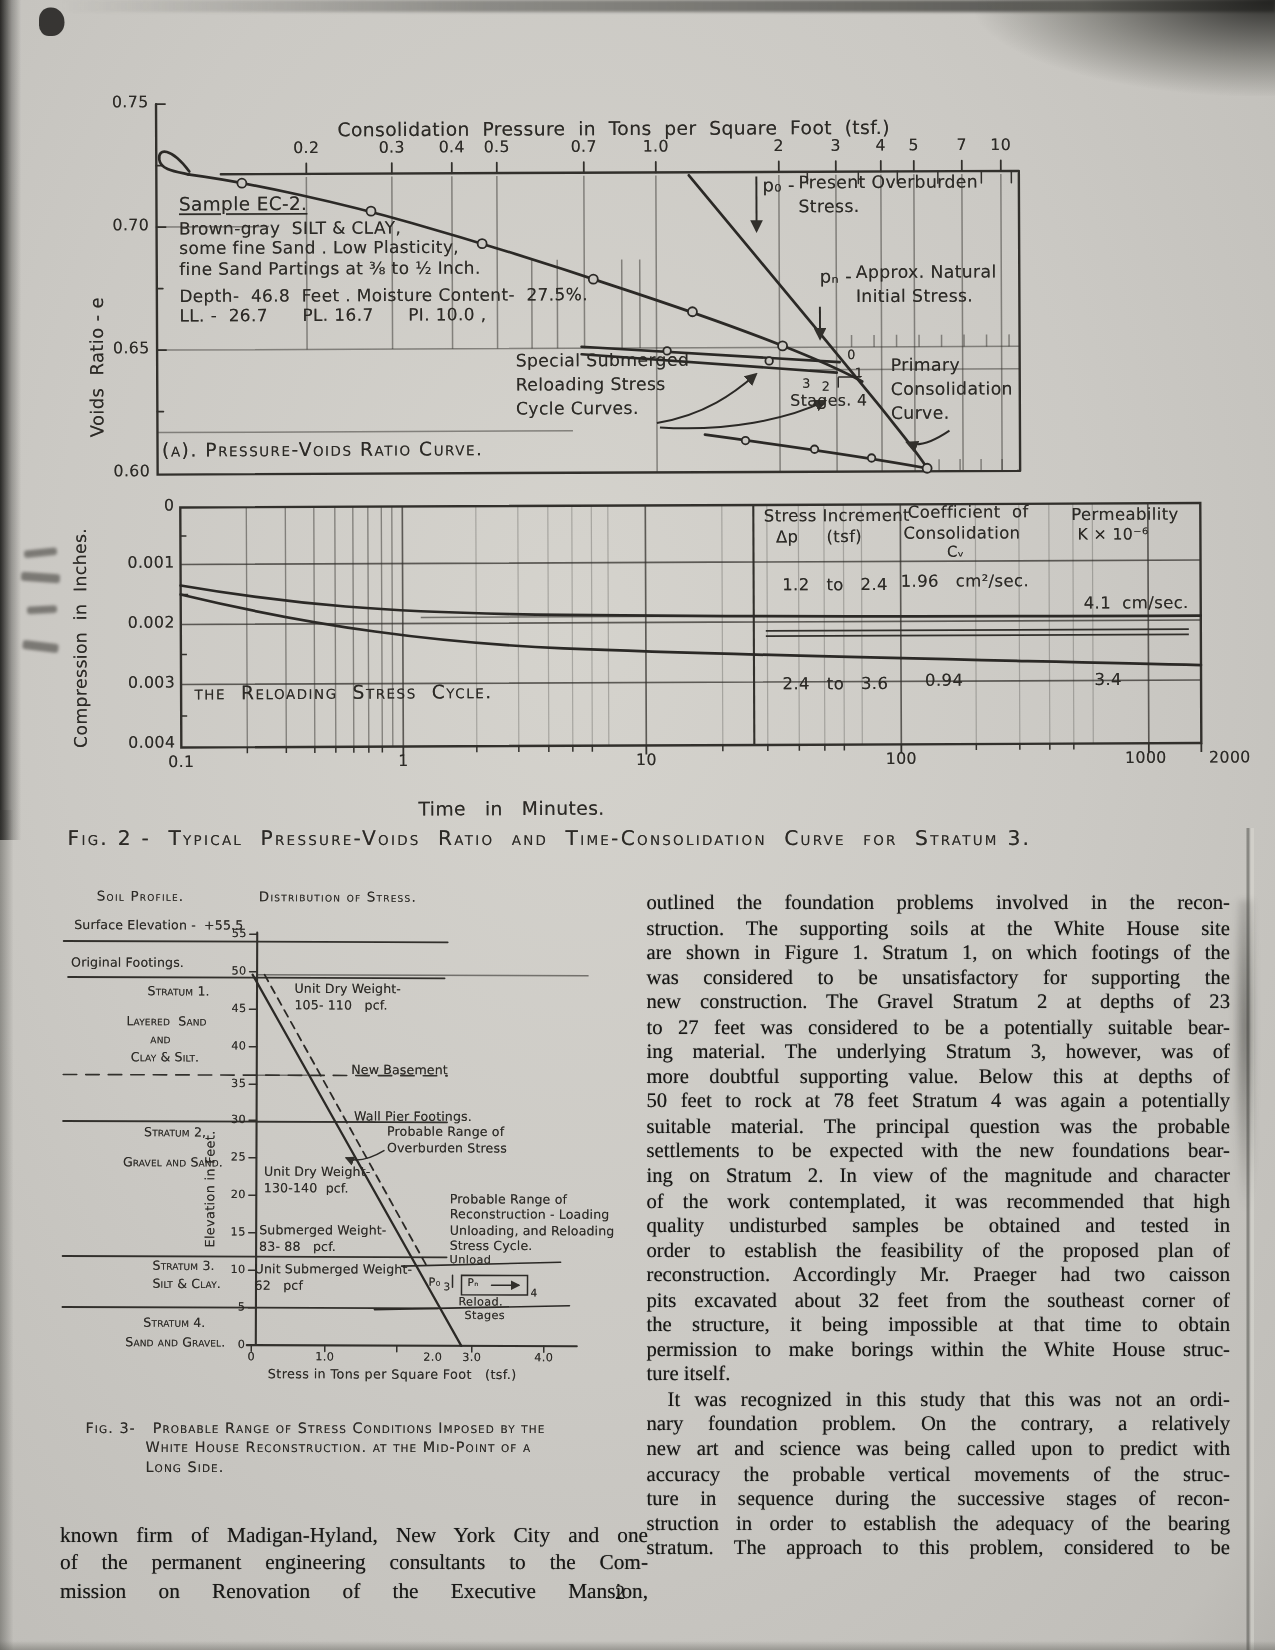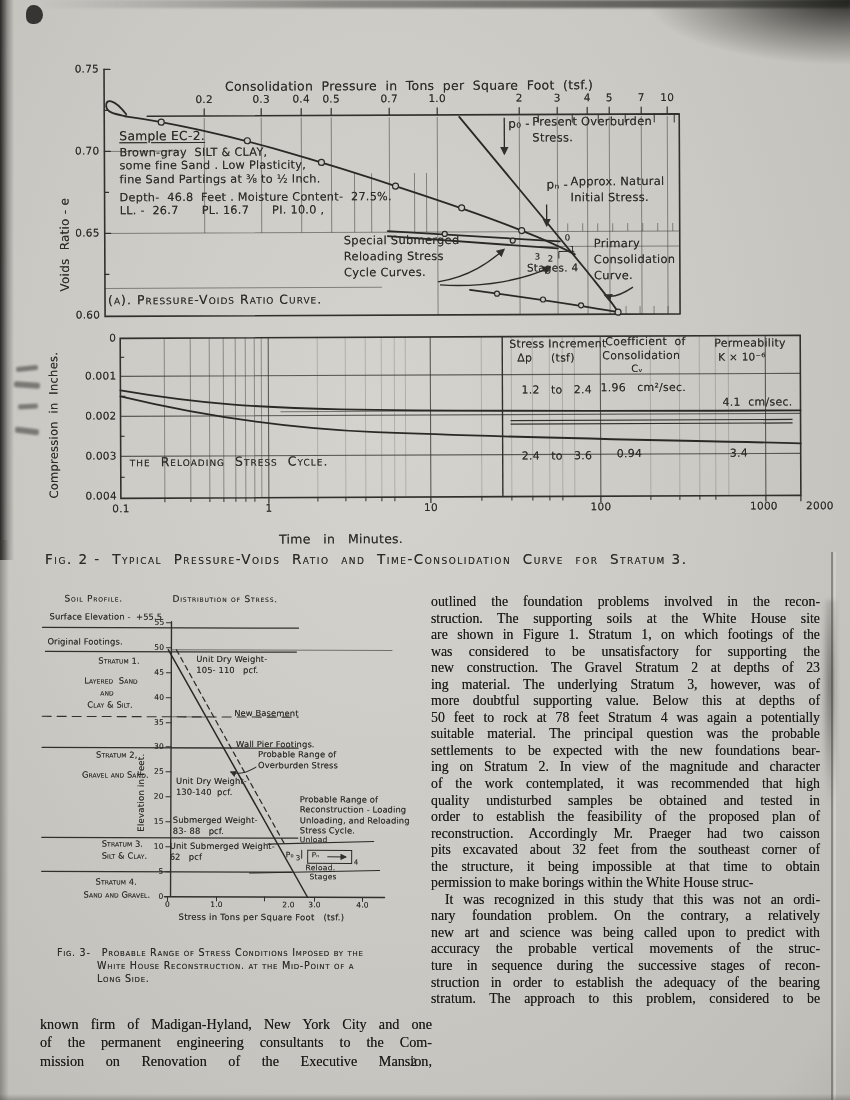--- a/index.html
+++ b/index.html
@@ -279,33 +279,35 @@
 
   <div class="figcap f3cap"><div>Fig. 3-   Probable Range of Stress Conditions Imposed by the</div><div>White House Reconstruction. at the Mid-Point of a</div><div>Long Side.</div></div>
 
   <div class="rcol ser">
     <div class="jl rp1">
         <div>outlined the foundation problems involved in the recon-</div>
         <div>struction. The supporting soils at the White House site</div>
         <div>are shown in Figure 1. Stratum 1, on which footings of the</div>
         <div>was considered to be unsatisfactory for supporting the</div>
         <div>new construction. The Gravel Stratum 2 at depths of 23</div>
+        <div>to 27 feet was considered to be a potentially suitable bear-</div>
         <div>ing material. The underlying Stratum 3, however, was of</div>
         <div>more doubtful supporting value. Below this at depths of</div>
         <div>50 feet to rock at 78 feet Stratum 4 was again a potentially</div>
         <div>suitable material. The principal question was the probable</div>
         <div>settlements to be expected with the new foundations bear-</div>
         <div>ing on Stratum 2. In view of the magnitude and character</div>
         <div>of the work contemplated, it was recommended that high</div>
         <div>quality undisturbed samples be obtained and tested in</div>
         <div>order to establish the feasibility of the proposed plan of</div>
         <div>reconstruction. Accordingly Mr. Praeger had two caisson</div>
         <div>pits excavated about 32 feet from the southeast corner of</div>
         <div>the structure, it being impossible at that time to obtain</div>
         <div>permission to make borings within the White House struc-</div>
+        <div>ture itself.</div>
       </div>
     <div class="jl rp2">
         <div>It was recognized in this study that this was not an ordi-</div>
         <div>nary foundation problem. On the contrary, a relatively</div>
         <div>new art and science was being called upon to predict with</div>
         <div>accuracy the probable vertical movements of the struc-</div>
         <div>ture in sequence during the successive stages of recon-</div>
         <div>struction in order to establish the adequacy of the bearing</div>
         <div>stratum. The approach to this problem, considered to be</div>
       </div>

